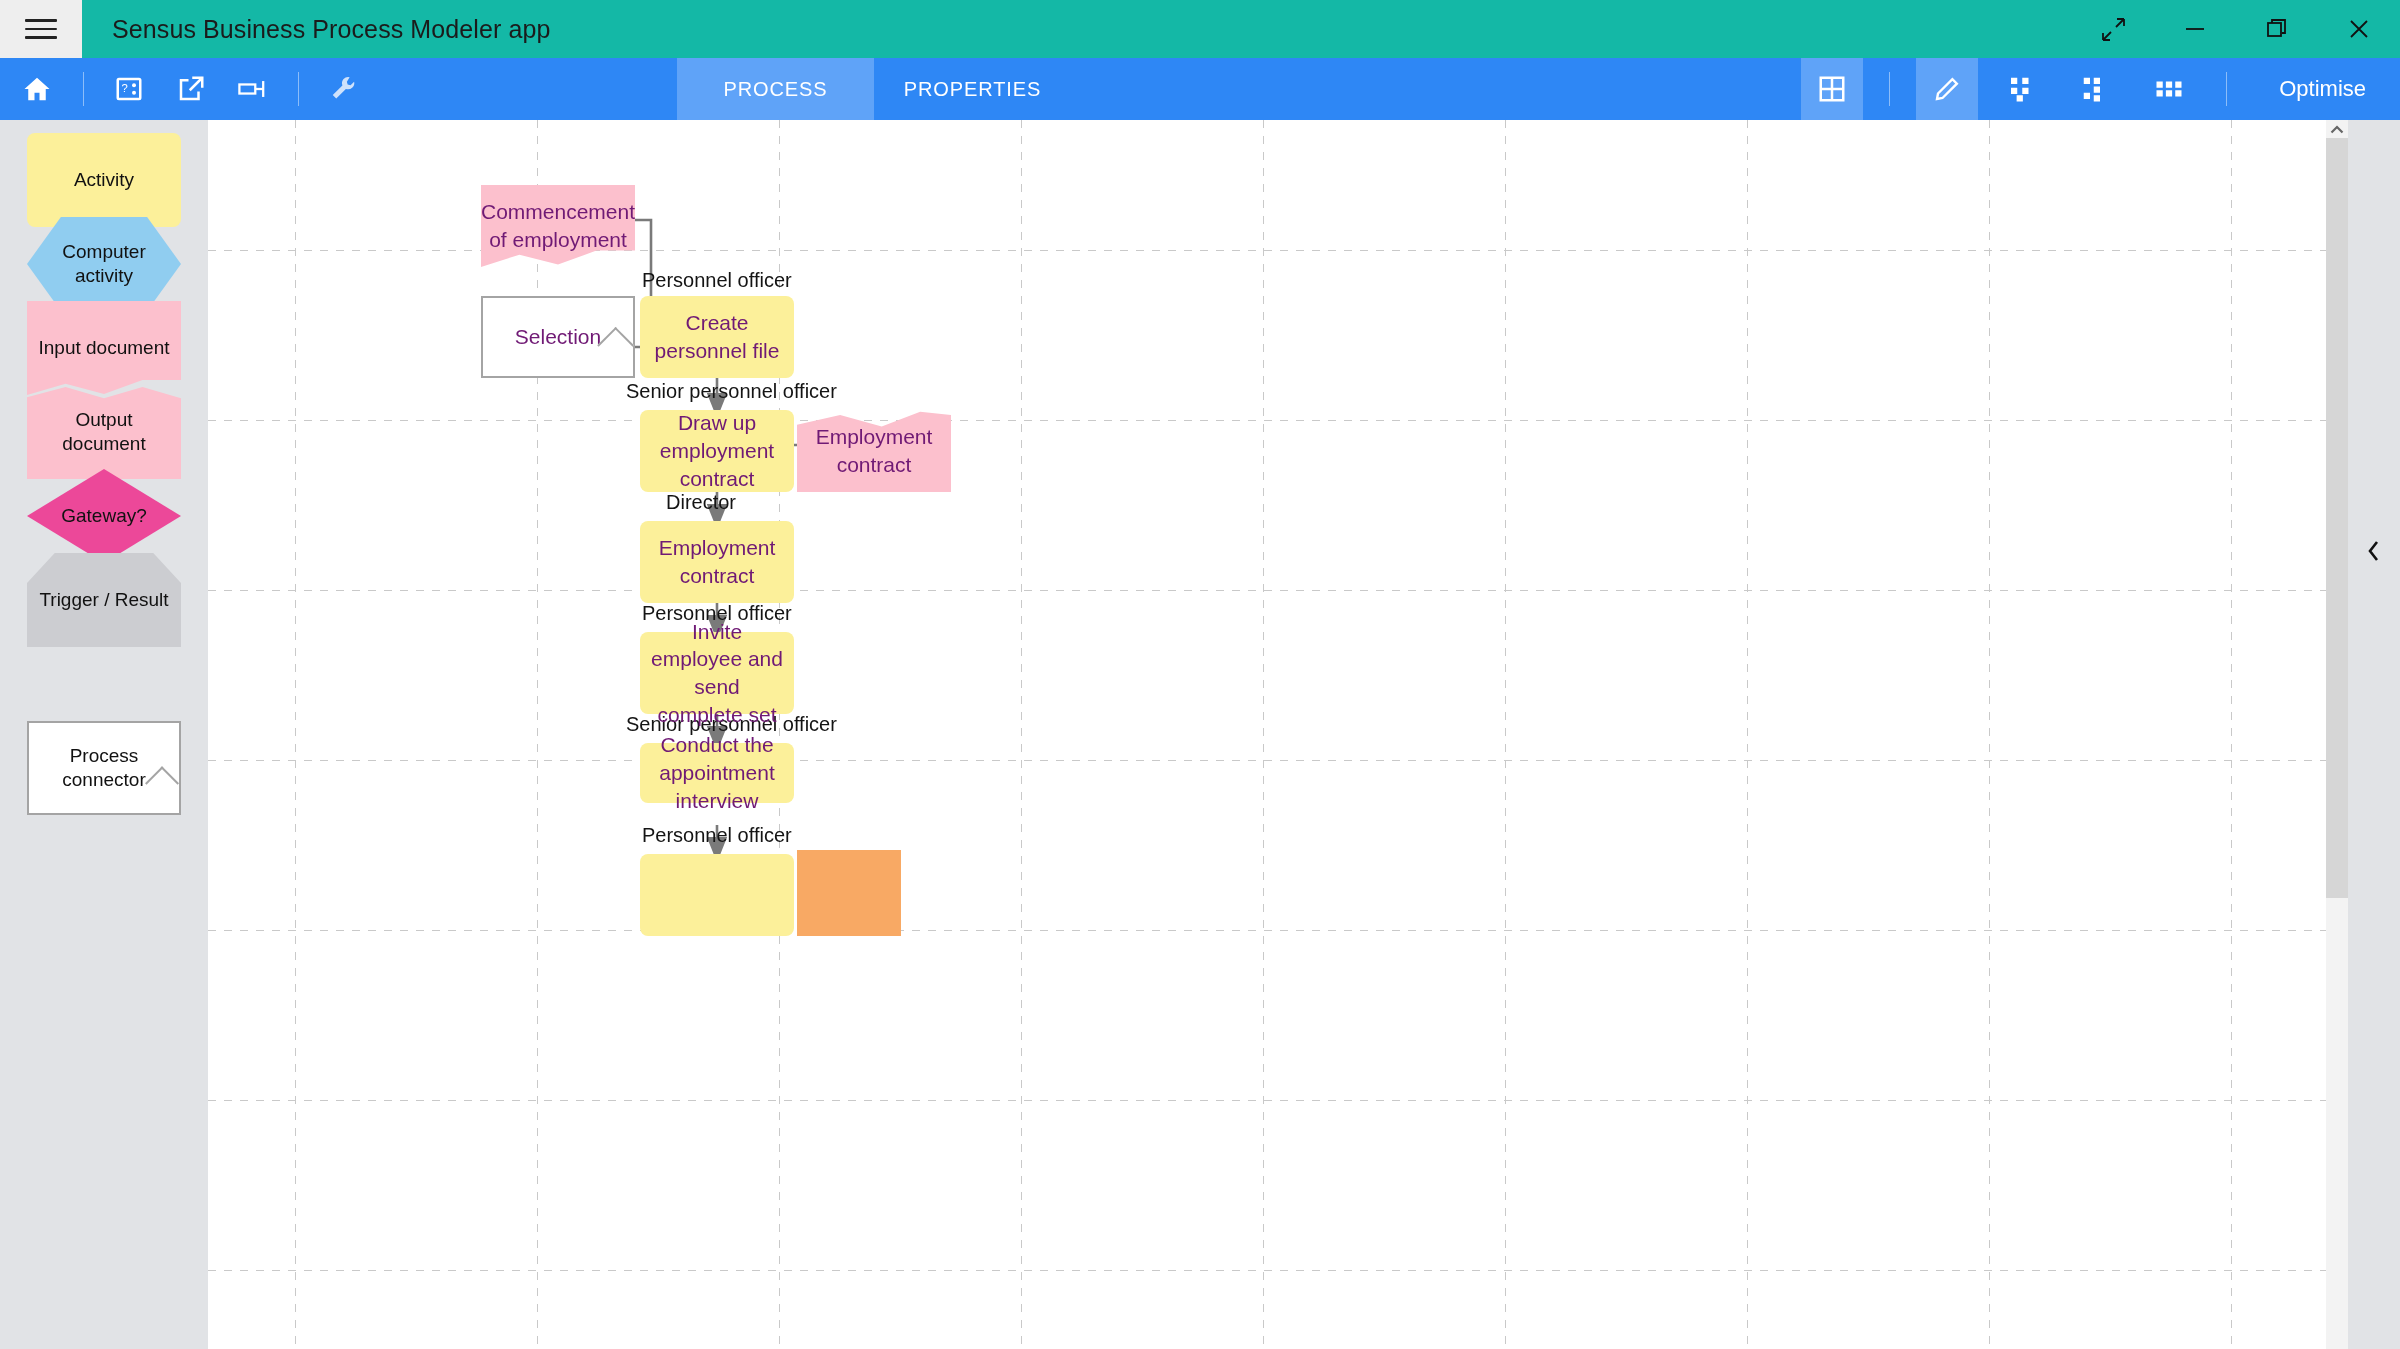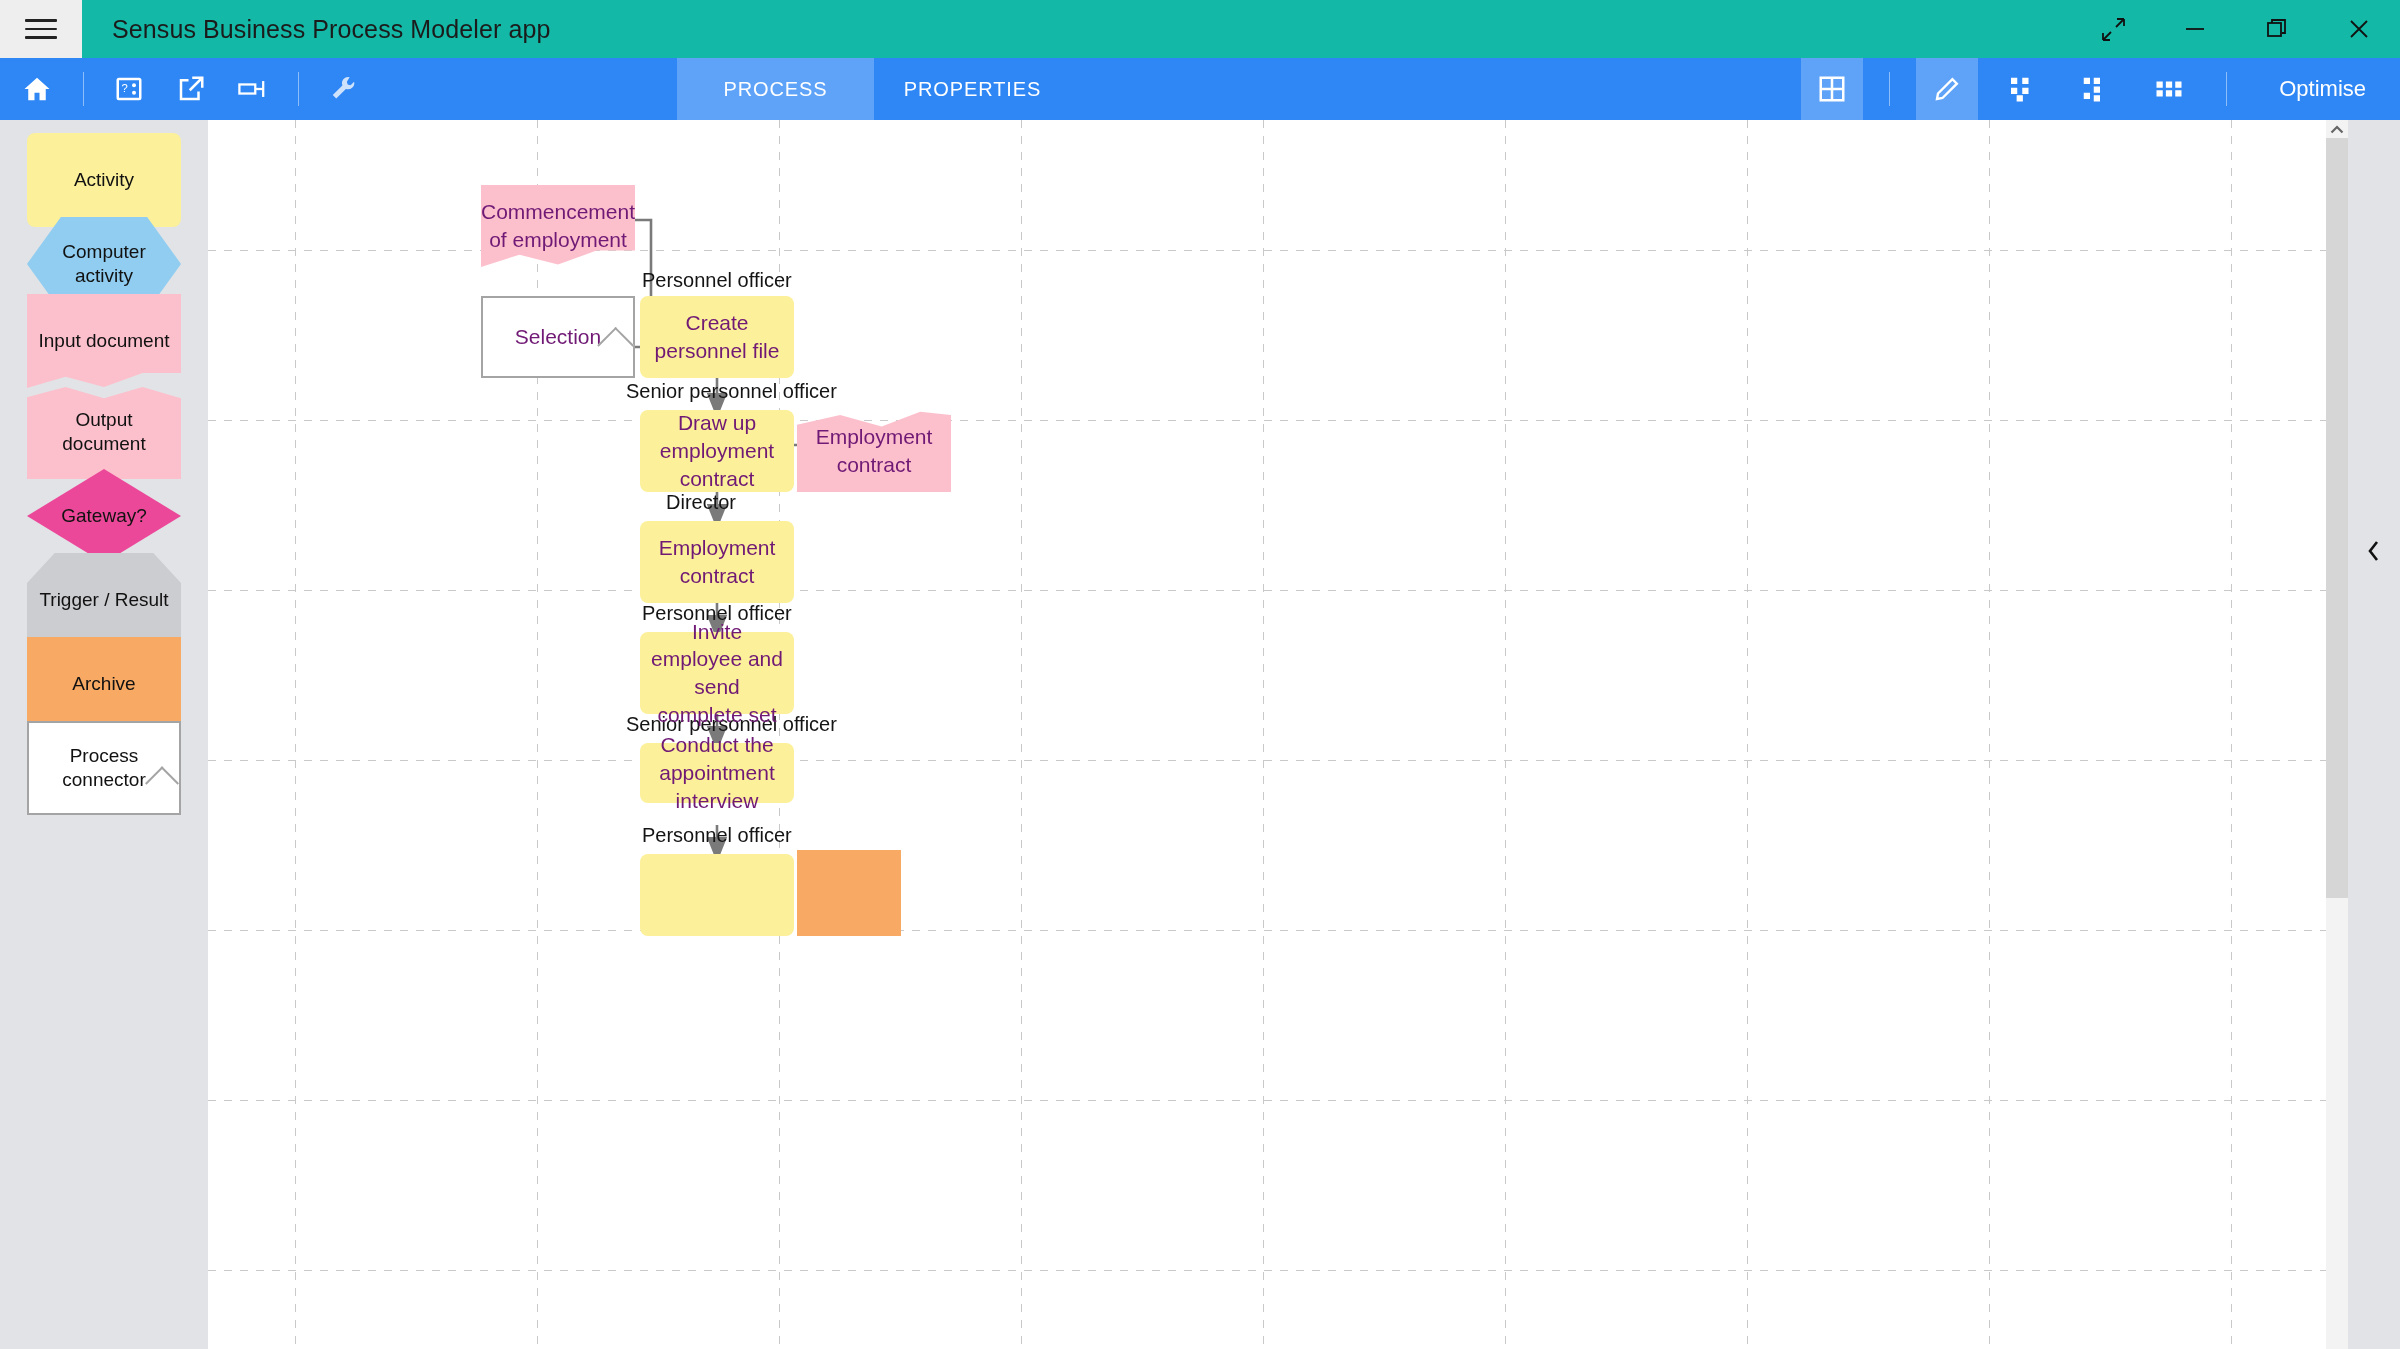--- a/index.html
+++ b/index.html
@@ -343,34 +343,31 @@
   </div>
 </div>
 
 <div class="palette">
   <div class="pal-item shape-activity" style="top:13px">
       <span class="pal-label">Activity</span>
     </div>
   <div class="pal-item shape-computer" style="top:97px">
       <span class="pal-label">Computer activity</span>
     </div>
-  <div class="pal-item shape-doc-in" style="top:174px">
+  <div class="pal-item shape-doc-in" style="top:181px">
       <span class="pal-label">Input document</span>
     </div>
   <div class="pal-item shape-doc-out" style="top:265px">
       <span class="pal-label">Output document</span>
     </div>
   <div class="pal-item shape-gateway" style="top:349px">
       <span class="pal-label">Gateway?</span>
     </div>
   <div class="pal-item shape-trigger" style="top:433px">
       <span class="pal-label">Trigger / Result</span>
-    </div>
-  <div class="pal-item shape-archive" style="top:517px">
-      <span class="pal-label">Archive</span>
     </div>
   <div class="pal-item shape-connector" style="top:601px">
       <span class="pal-label">Process connector</span>
     </div>
 </div>
 
 <div class="canvas">
 
   <div>
     <div class="gridline-h" style="top:130px"></div>

